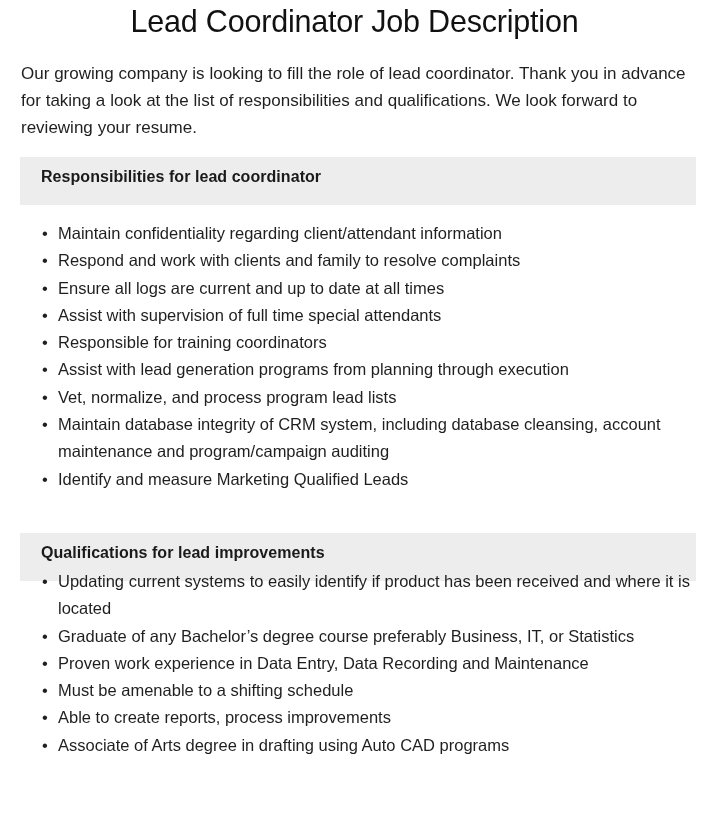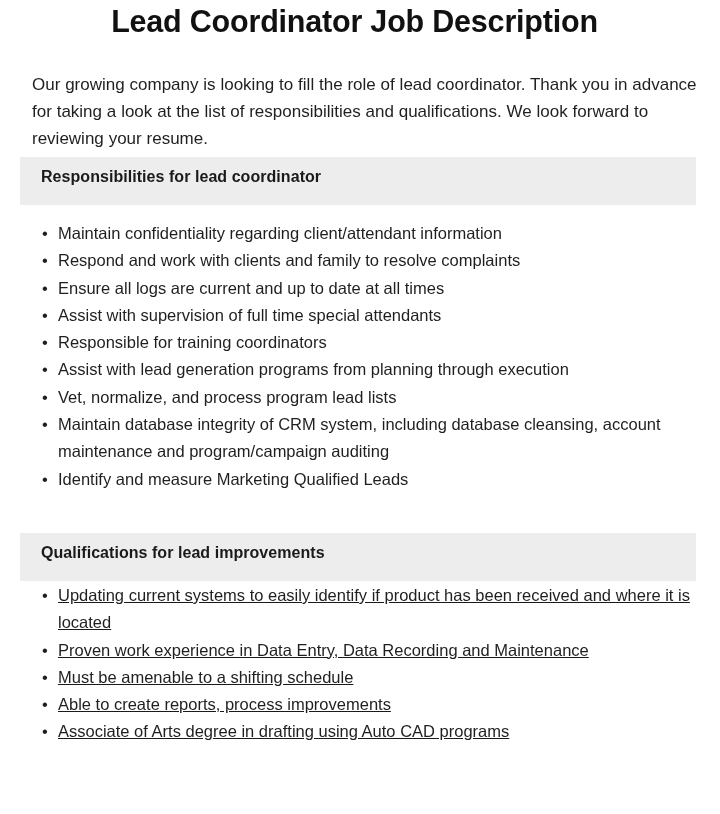--- a/index.html
+++ b/index.html
@@ -25,33 +25,33 @@
   
   .doc-title {
     margin: 0;
     padding: 0;
     position: absolute;
     top: 2px;
     left: 0;
     width: 709px;
     text-align: center;
     font-size: 30.5px;
-    font-weight: 700;
+    font-weight: 400;
     letter-spacing: -0.2px;
     line-height: 38px;
     color: #111111;
   }
 
   
   .intro {
     position: absolute;
     top: 60px;
     left: 21px;
     width: 672px;
-    margin: 11px;
+    margin: 0;
     font-size: 17px;
     line-height: 27.2px;
     color: #1f1f1f;
     text-align: left;
     word-spacing: 0.1px;
   }
 
   
   .section-bar {
     position: absolute;
@@ -79,21 +79,21 @@
   
   ul.bullets {
     position: absolute;
     left: 0;
     margin: 0;
     padding: 0;
     list-style: none;
     width: 720px;
   }
   #list-responsibilities { top: 220px; }
-  #list-qualifications   { top: 582px; text-decoration: underline; }
+  #list-qualifications   { top: 568px; }
 
   ul.bullets > li {
     position: relative;
     margin: 0;
     padding: 0 26px 0 58px;
     font-size: 16.5px;
     line-height: 27.3px;
     color: #1f1f1f;
     text-align: left;
   }
@@ -131,19 +131,20 @@
     <li>Maintain database integrity of CRM system, including database cleansing, account maintenance and program/campaign auditing</li>
     <li>Identify and measure Marketing Qualified Leads</li>
   </ul>
 
   <div class="section-bar" id="bar-qualifications">
     <span class="section-title">Qualifications for lead improvements</span>
   </div>
 
   <ul class="bullets" id="list-qualifications">
     <li>Updating current systems to easily identify if product has been received and where it is located</li>
+    <li>Graduate of any Bachelor’s degree course preferably Business, IT, or Statistics</li>
     <li>Proven work experience in Data Entry, Data Recording and Maintenance</li>
     <li>Must be amenable to a shifting schedule</li>
     <li>Able to create reports, process improvements</li>
     <li>Associate of Arts degree in drafting using Auto CAD programs</li>
   </ul>
 
 </div>
 
 </body></html>

